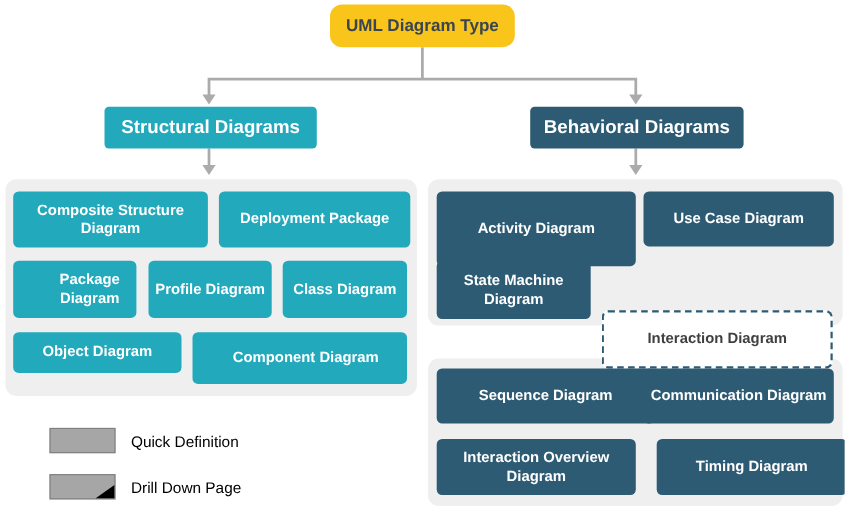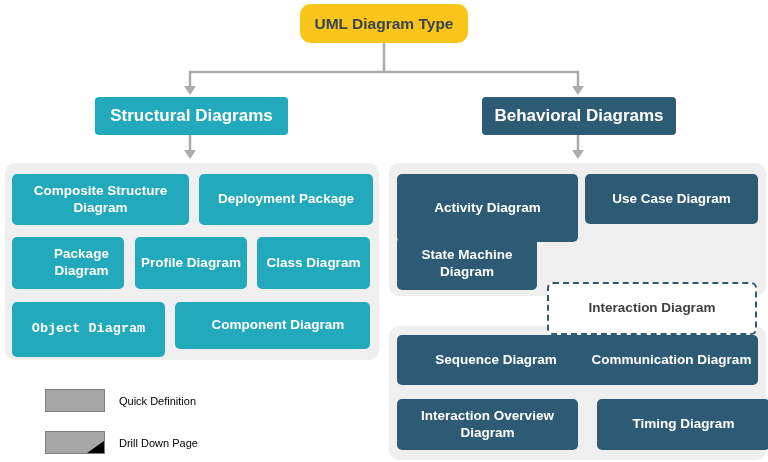--- a/index.html
+++ b/index.html
@@ -26,21 +26,21 @@
   }
   .legend-row { position:absolute; display:flex; align-items:center; gap:14px; }
   .swatch {
     width:60px; height:23px; background:#a6a6a6; border:1.5px solid #7f7f7f;
     position:relative; box-sizing:border-box; flex:0 0 auto;
   }
   .corner {
     position:absolute; right:0; bottom:0; width:0; height:0;
     border-left:17px solid transparent; border-bottom:12px solid #000000;
   }
-  .legend-label { font-size:11px; color:#000000; white-space:nowrap; }
+  .legend-label { font-size:14px; color:#000000; white-space:nowrap; }
 </style>
 </head>
 <body>
 
 <div class="canvas">
 
   <svg class="connectors" width="768" height="462" viewBox="0 0 768 462">
     <g stroke="#ababab" stroke-width="2.5" fill="none">
       <path d="M384 43 V72"></path>
       <path d="M190 88 V72 H578 V88"></path>
@@ -64,21 +64,21 @@
   <div class="node root-node" style="left:300px; top:4px; width:168px; height:39px;border-radius:11px;">UML Diagram Type</div>
 
   <div class="node teal branch" style="left:95px; top:97px; width:193px; height:38px;">Structural Diagrams</div>
   <div class="node navy branch" style="left:482px; top:97px; width:194px; height:38px;">Behavioral Diagrams</div>
 
   <div class="node teal" style="left:12px; top:174px; width:177px; height:51px;">Composite Structure Diagram</div>
   <div class="node teal" style="left:199px; top:174px; width:174px; height:51px;">Deployment Package</div>
   <div class="node teal" style="left:12px; top:237px; width:112px; height:52px;padding-left:33px;">Package Diagram</div>
   <div class="node teal" style="left:135px; top:237px; width:112px; height:52px;">Profile Diagram</div>
   <div class="node teal" style="left:257px; top:237px; width:113px; height:52px;">Class Diagram</div>
-  <div class="node teal" style="left:12px; top:302px; width:153px; height:55px;font-family:Liberation Mono, monospace;">Object Diagram</div>
+  <div class="node teal" style="left:12px; top:302px; width:153px; height:37px;">Object Diagram</div>
   <div class="node teal" style="left:175px; top:302px; width:195px; height:47px;padding-left:17px;">Component Diagram</div>
 
   <div class="node navy" style="left:397px; top:174px; width:181px; height:68px;">Activity Diagram</div>
   <div class="node navy" style="left:585px; top:174px; width:173px; height:50px;">Use Case Diagram</div>
   <div class="node navy" style="left:397px; top:237px; width:140px; height:53px;">State Machine Diagram</div>
   <div class="node dashed" style="left:547px; top:236px; width:210px; height:53px;">Interaction Diagram</div>
 
   <div class="node navy" style="left:397px; top:335px; width:198px; height:50px;">Sequence Diagram</div>
   <div class="node navy" style="left:585px; top:335px; width:173px; height:50px;">Communication Diagram</div>
   <div class="node navy" style="left:397px; top:399px; width:181px; height:51px;">Interaction Overview Diagram</div>

